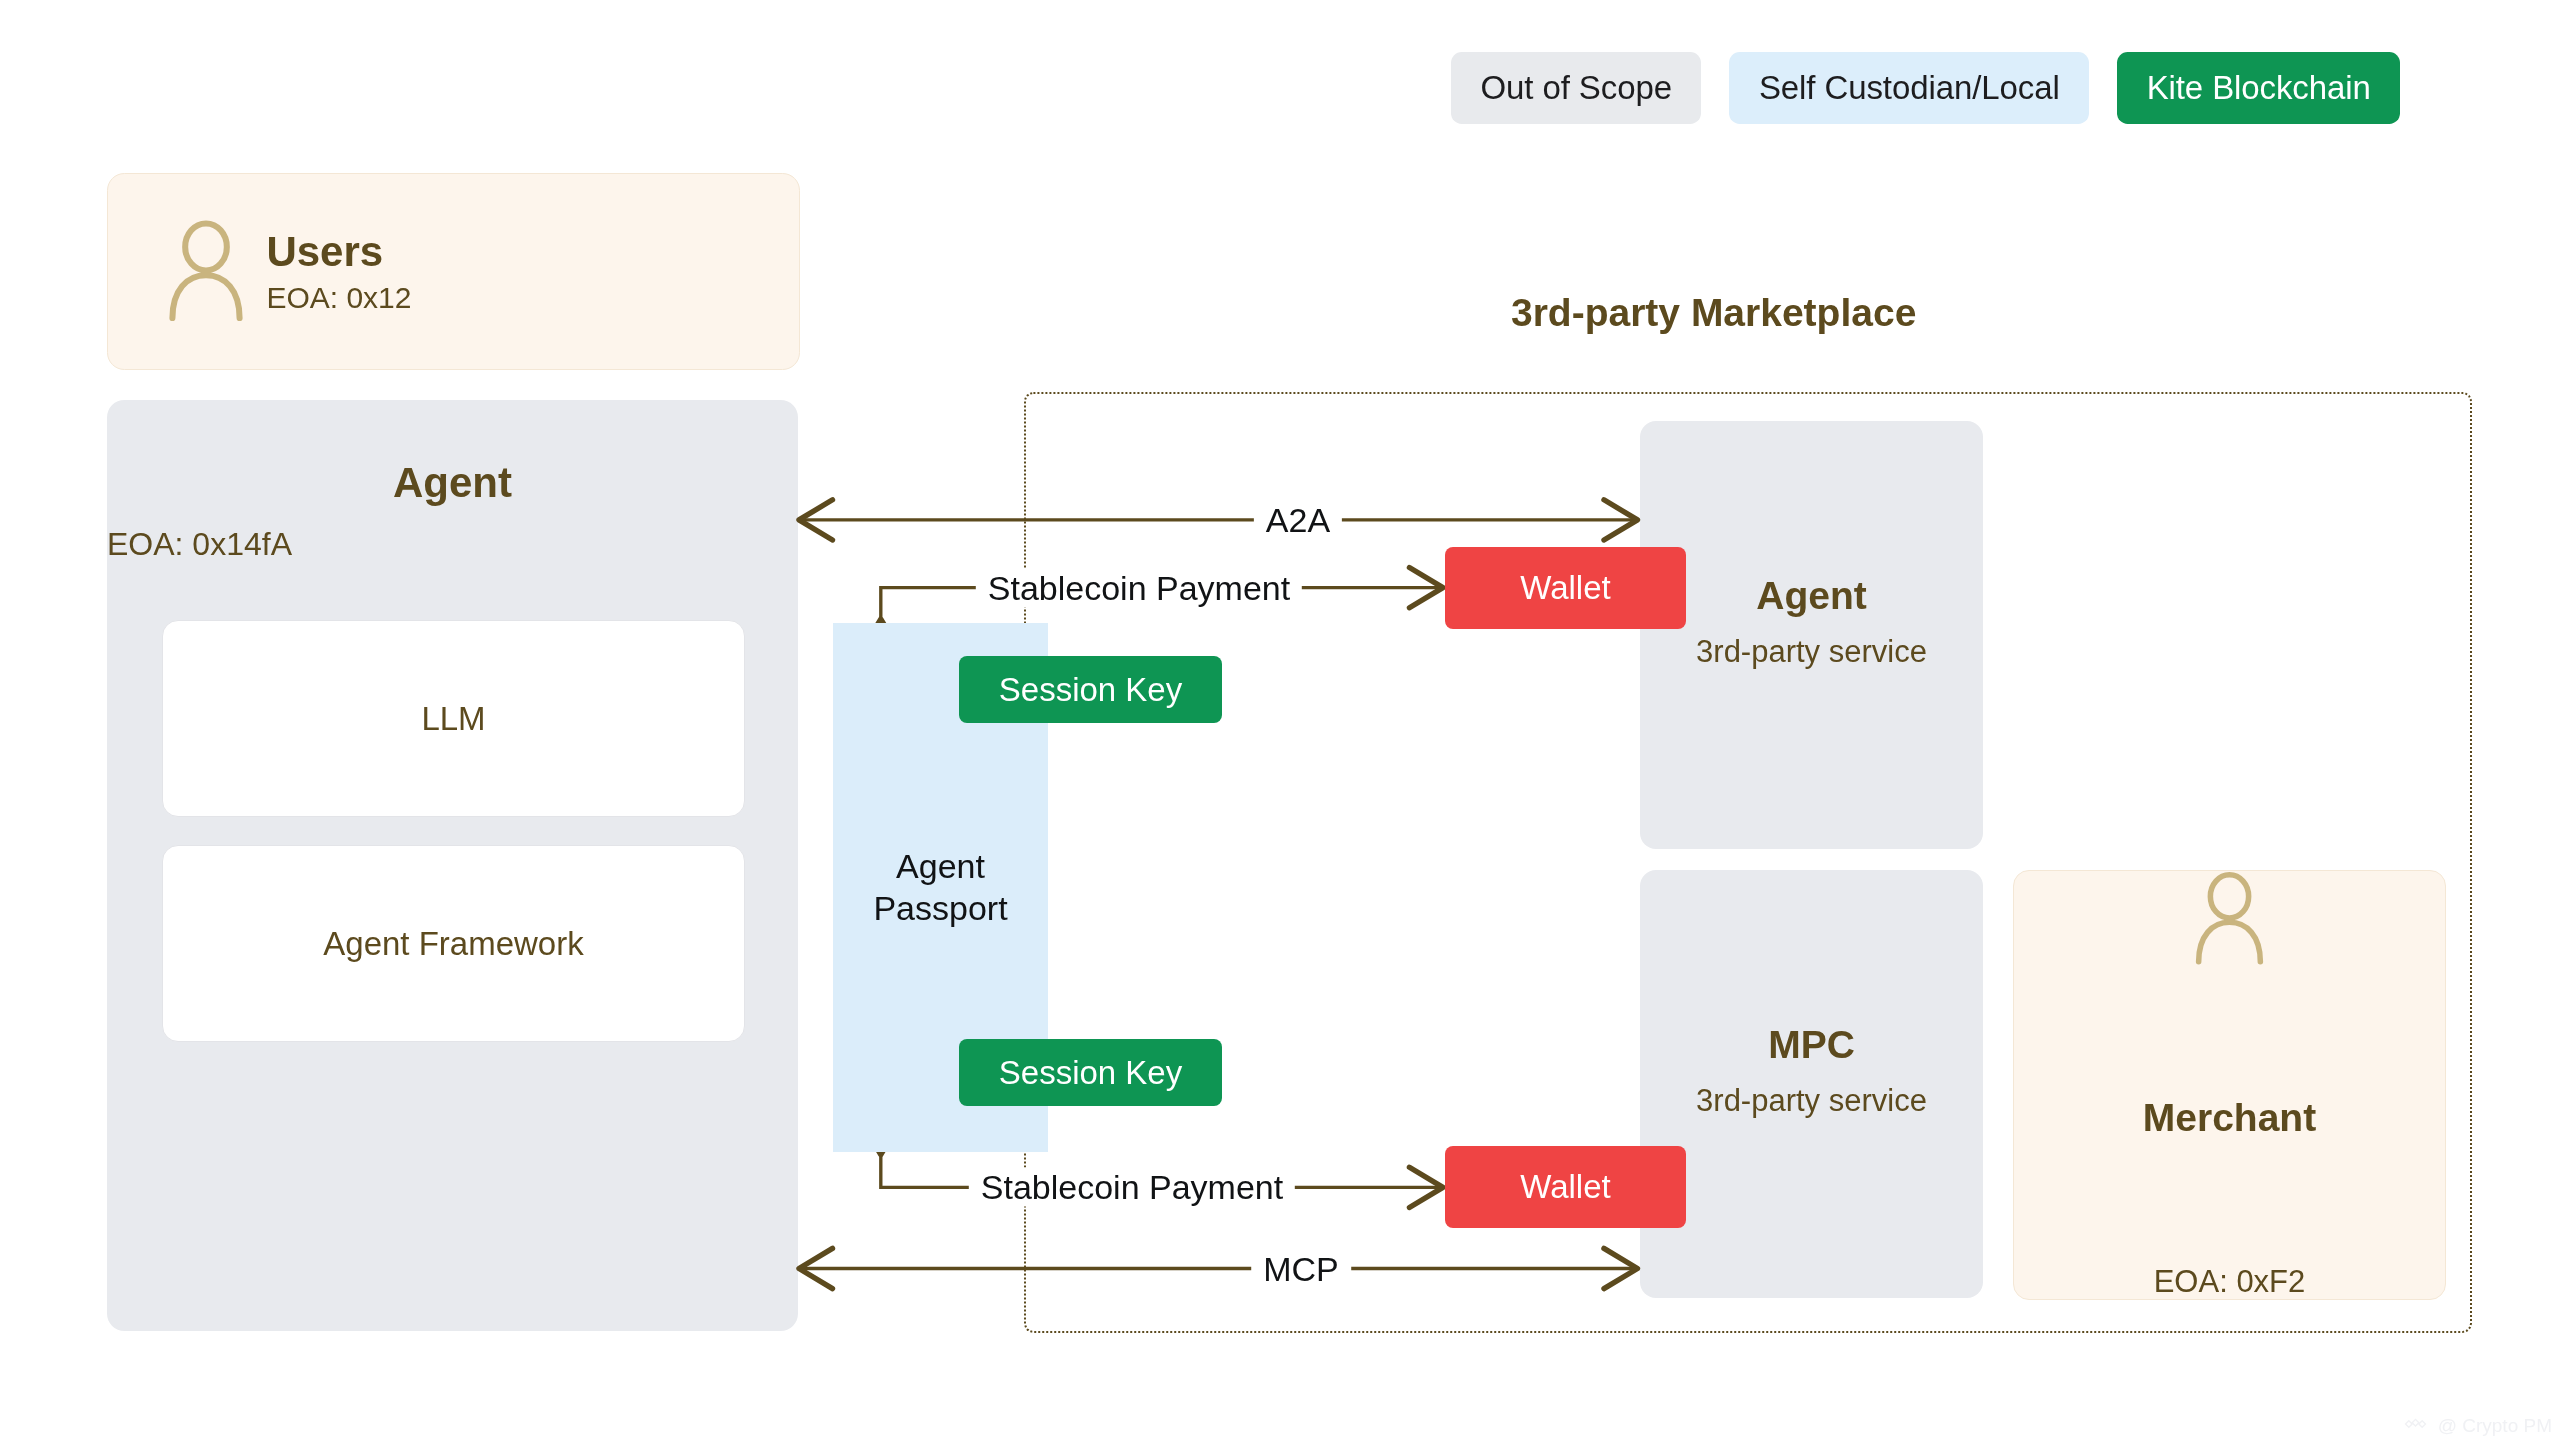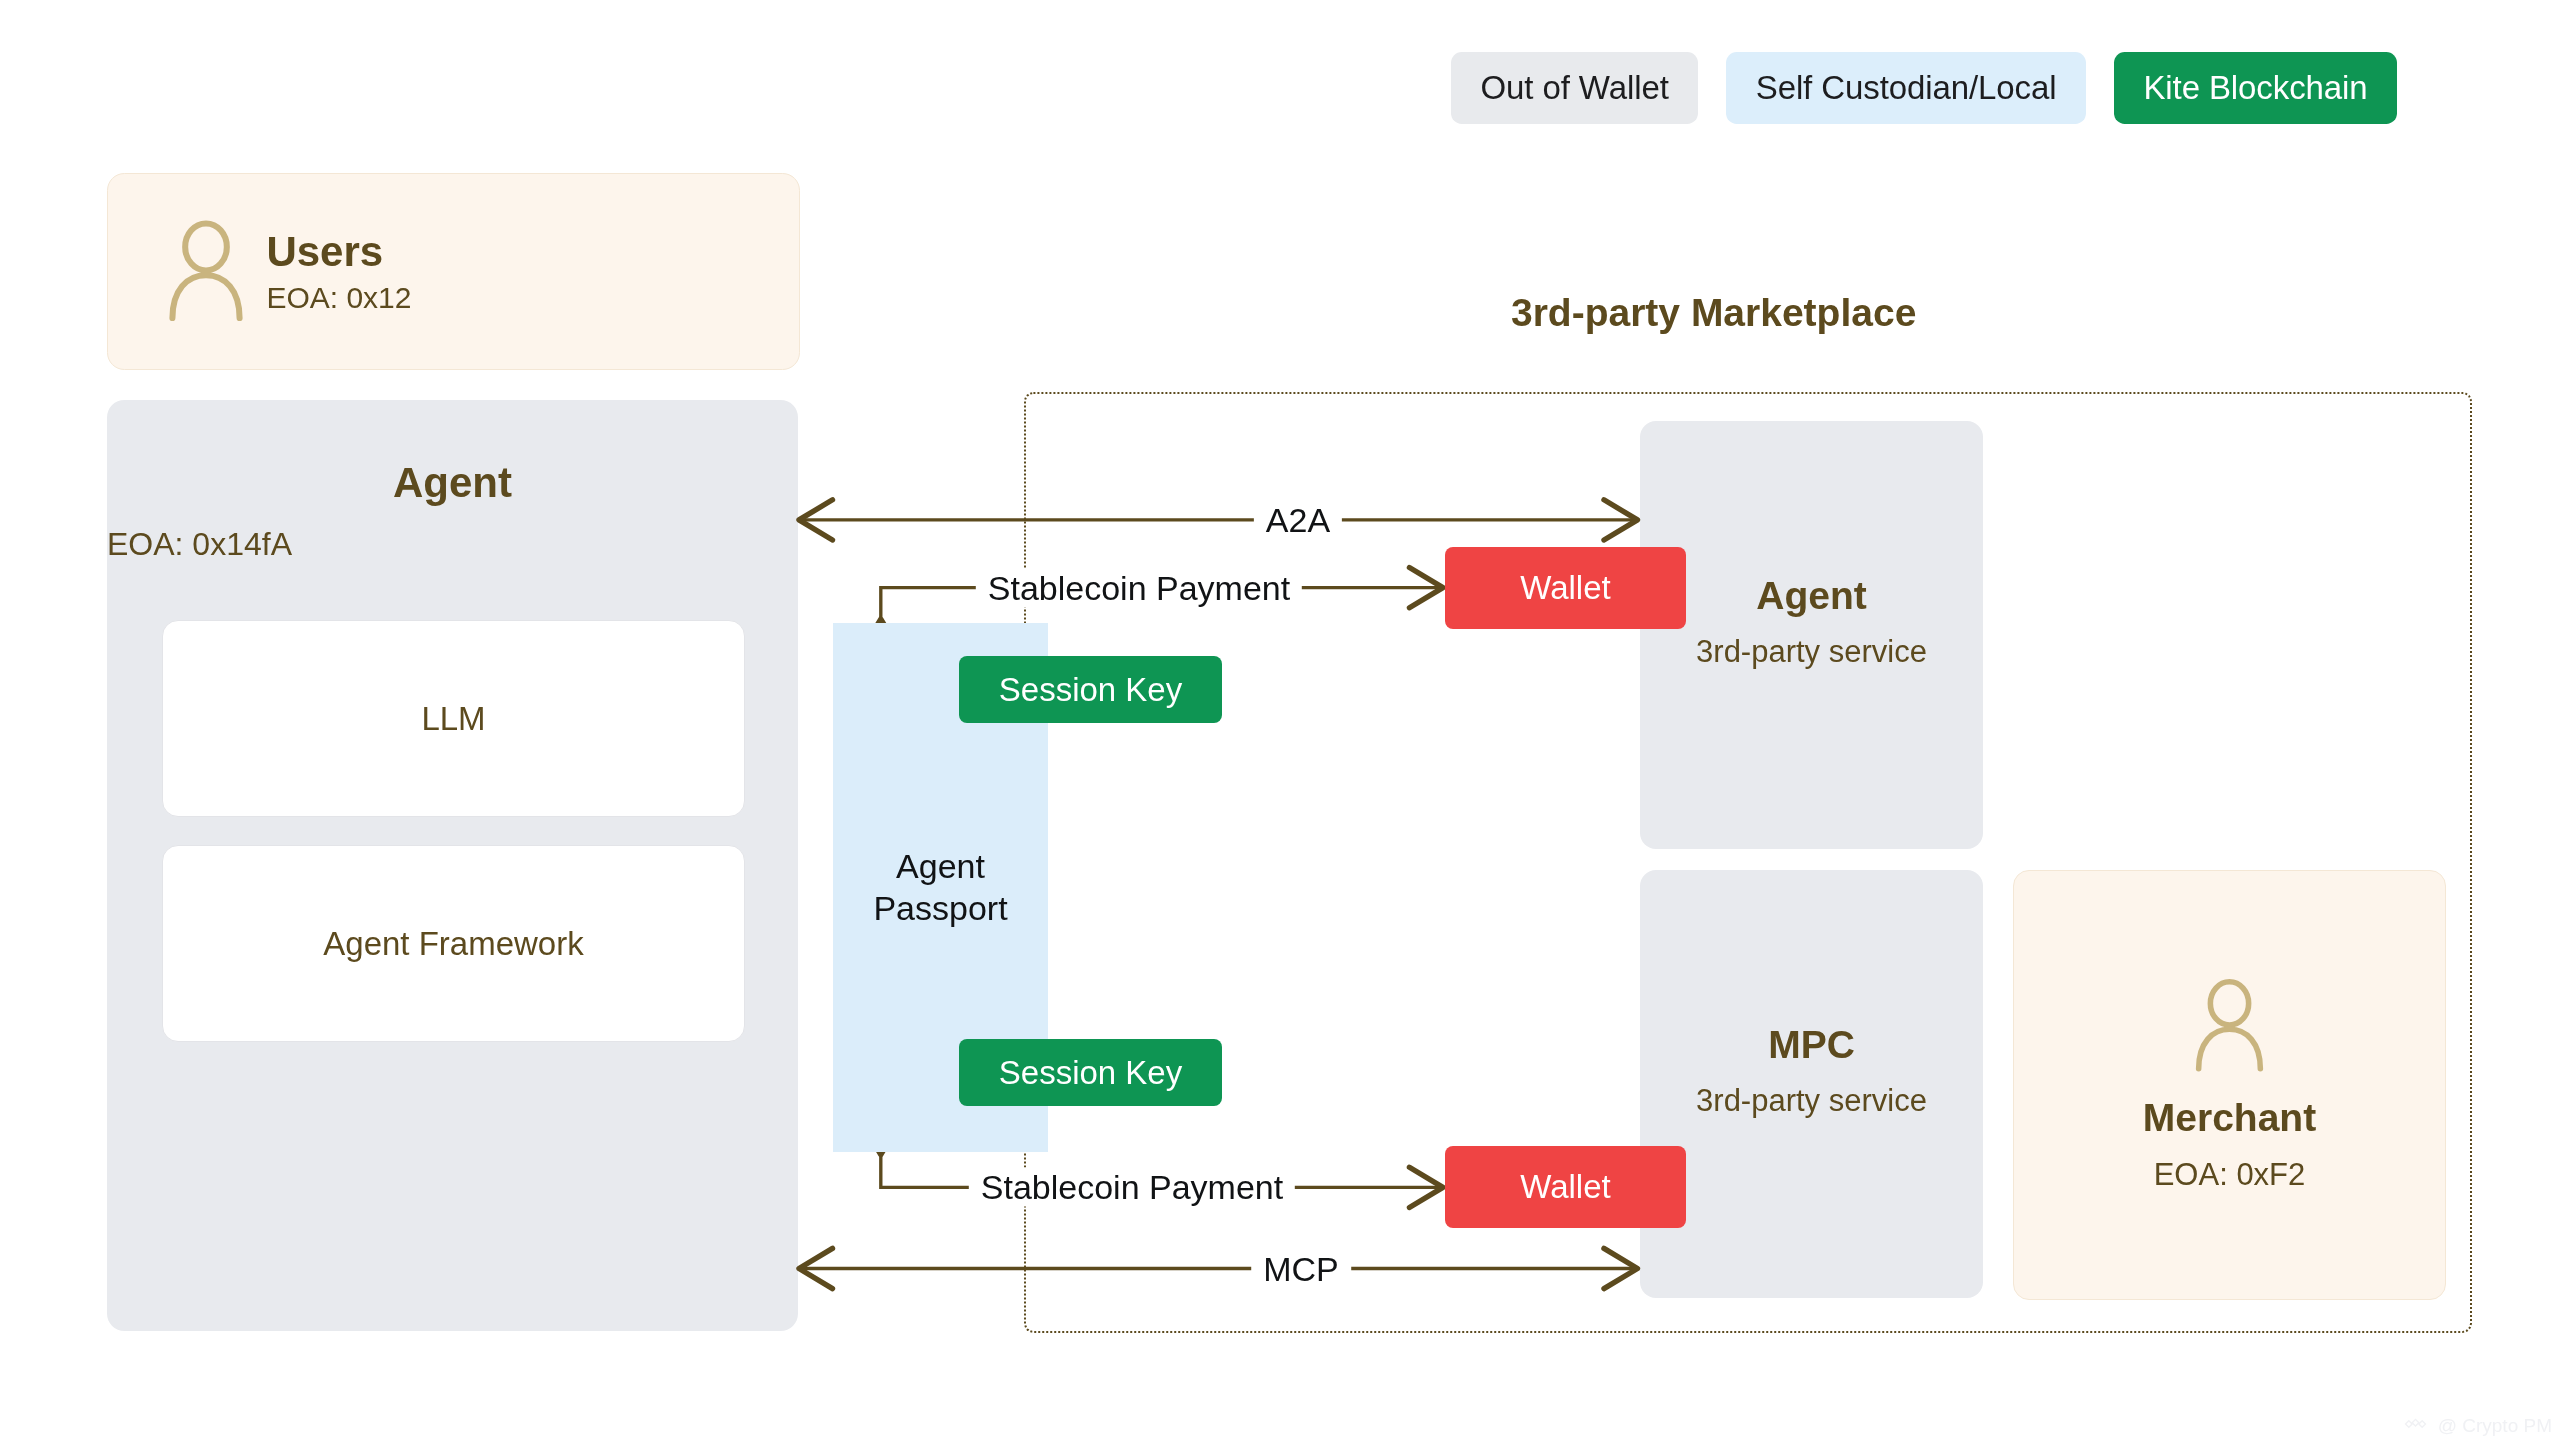--- a/index.html
+++ b/index.html
@@ -104,21 +104,21 @@
   }
   .mk-card.gray{background:#e8eaee;}
   .mk-card.cream{background:#fdf5ec;border:1.3px solid #f4e7d5;}
   .mk-card .mk-title{font-size:39px;font-weight:bold;color:#5c4a1e;line-height:1.1;}
   .mk-card .mk-sub{font-size:31px;color:#5c4a1e;line-height:1.1;margin-top:17.4px;}
   .mk-card .mk-icon{margin-bottom:23px;}
 
   .card-agent3p{left:1640px;top:421px;width:343px;height:428px;}
   .card-mpc{left:1640px;top:870px;width:343px;height:428px;}
   .card-service{left:2013px;top:421px;width:431px;height:428px;}
-  .card-merchant{left:2013px;top:870px;width:431px;height:428px;}
+  .card-merchant{left:2013px;top:870px;width:431px;height:428px;justify-content:space-between;}
   .card-agent3p .mk-title,.card-mpc .mk-title{transform:translateY(-13.4px);}
   .card-agent3p .mk-sub,.card-mpc .mk-sub{transform:translateY(-13.4px);}
 
   
   .wires{position:absolute;left:0;top:0;width:2576px;height:1449px;pointer-events:none;}
   .wire-label{
     position:absolute;background:#ffffff;padding:0 12px;
     font-size:34px;color:#111315;white-space:nowrap;
     transform:translate(-50%,-50%);
   }
@@ -130,21 +130,21 @@
     font-size:19px;color:#f0f1f4;white-space:nowrap;
   }
 </style>
 </head>
 <body>
 
 <div class="stage">
 
   <div class="legend">
     <div class="chip scope">
-      <span>Out of Wallet</span>
+      <span>Out of Scope</span>
     </div>
     <div class="chip custodian">
       <span>Self Custodian/Local</span>
     </div>
     <div class="chip kite">
       <span>Kite Blockchain</span>
     </div>
   </div>
 
   <div class="users-card">

